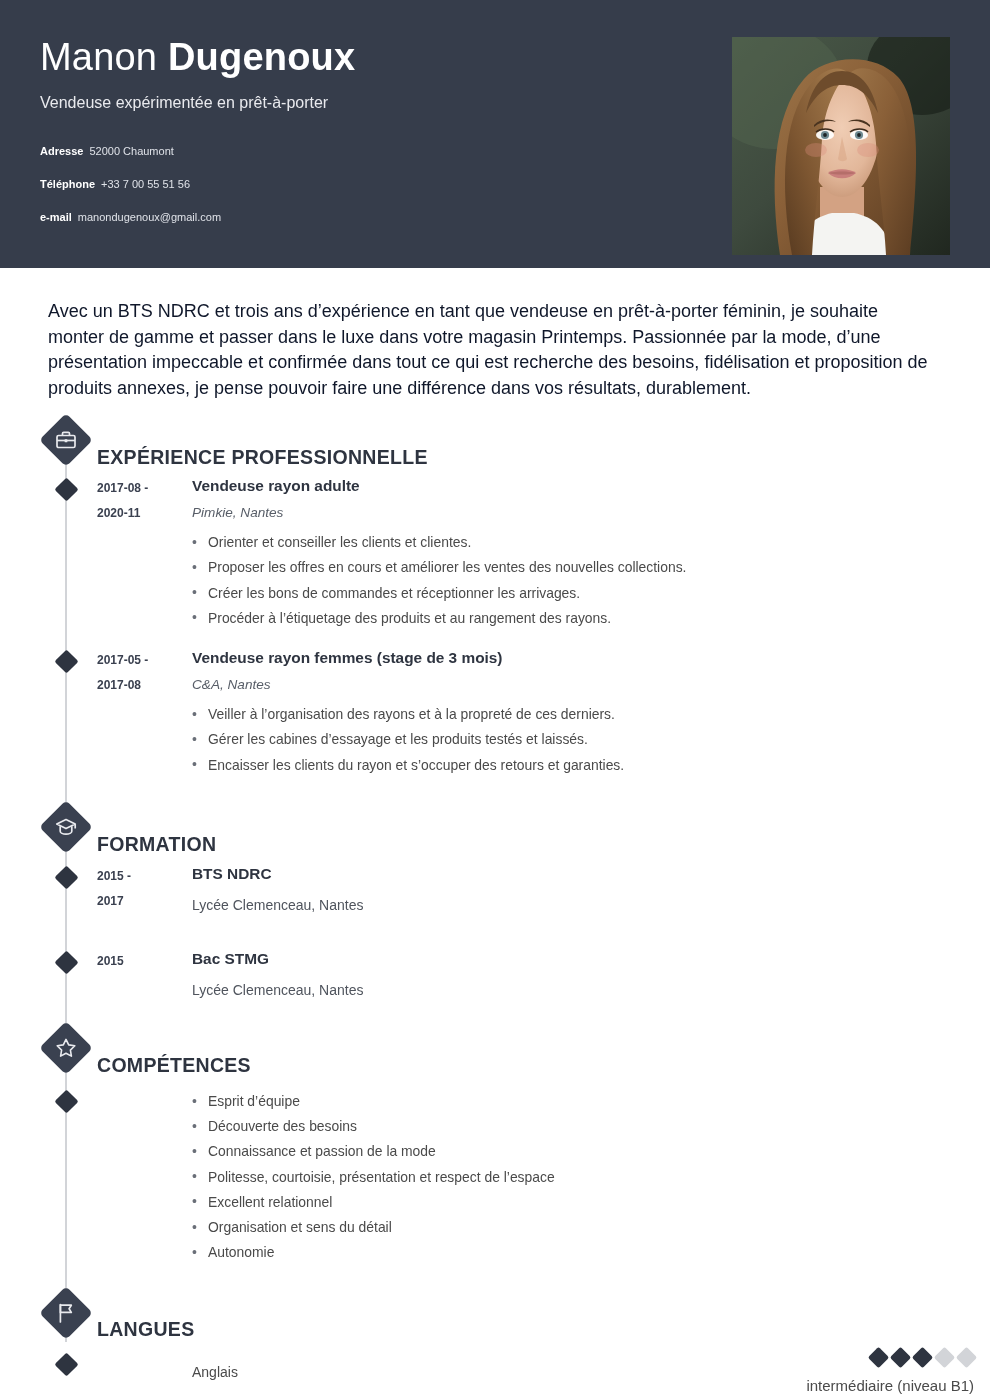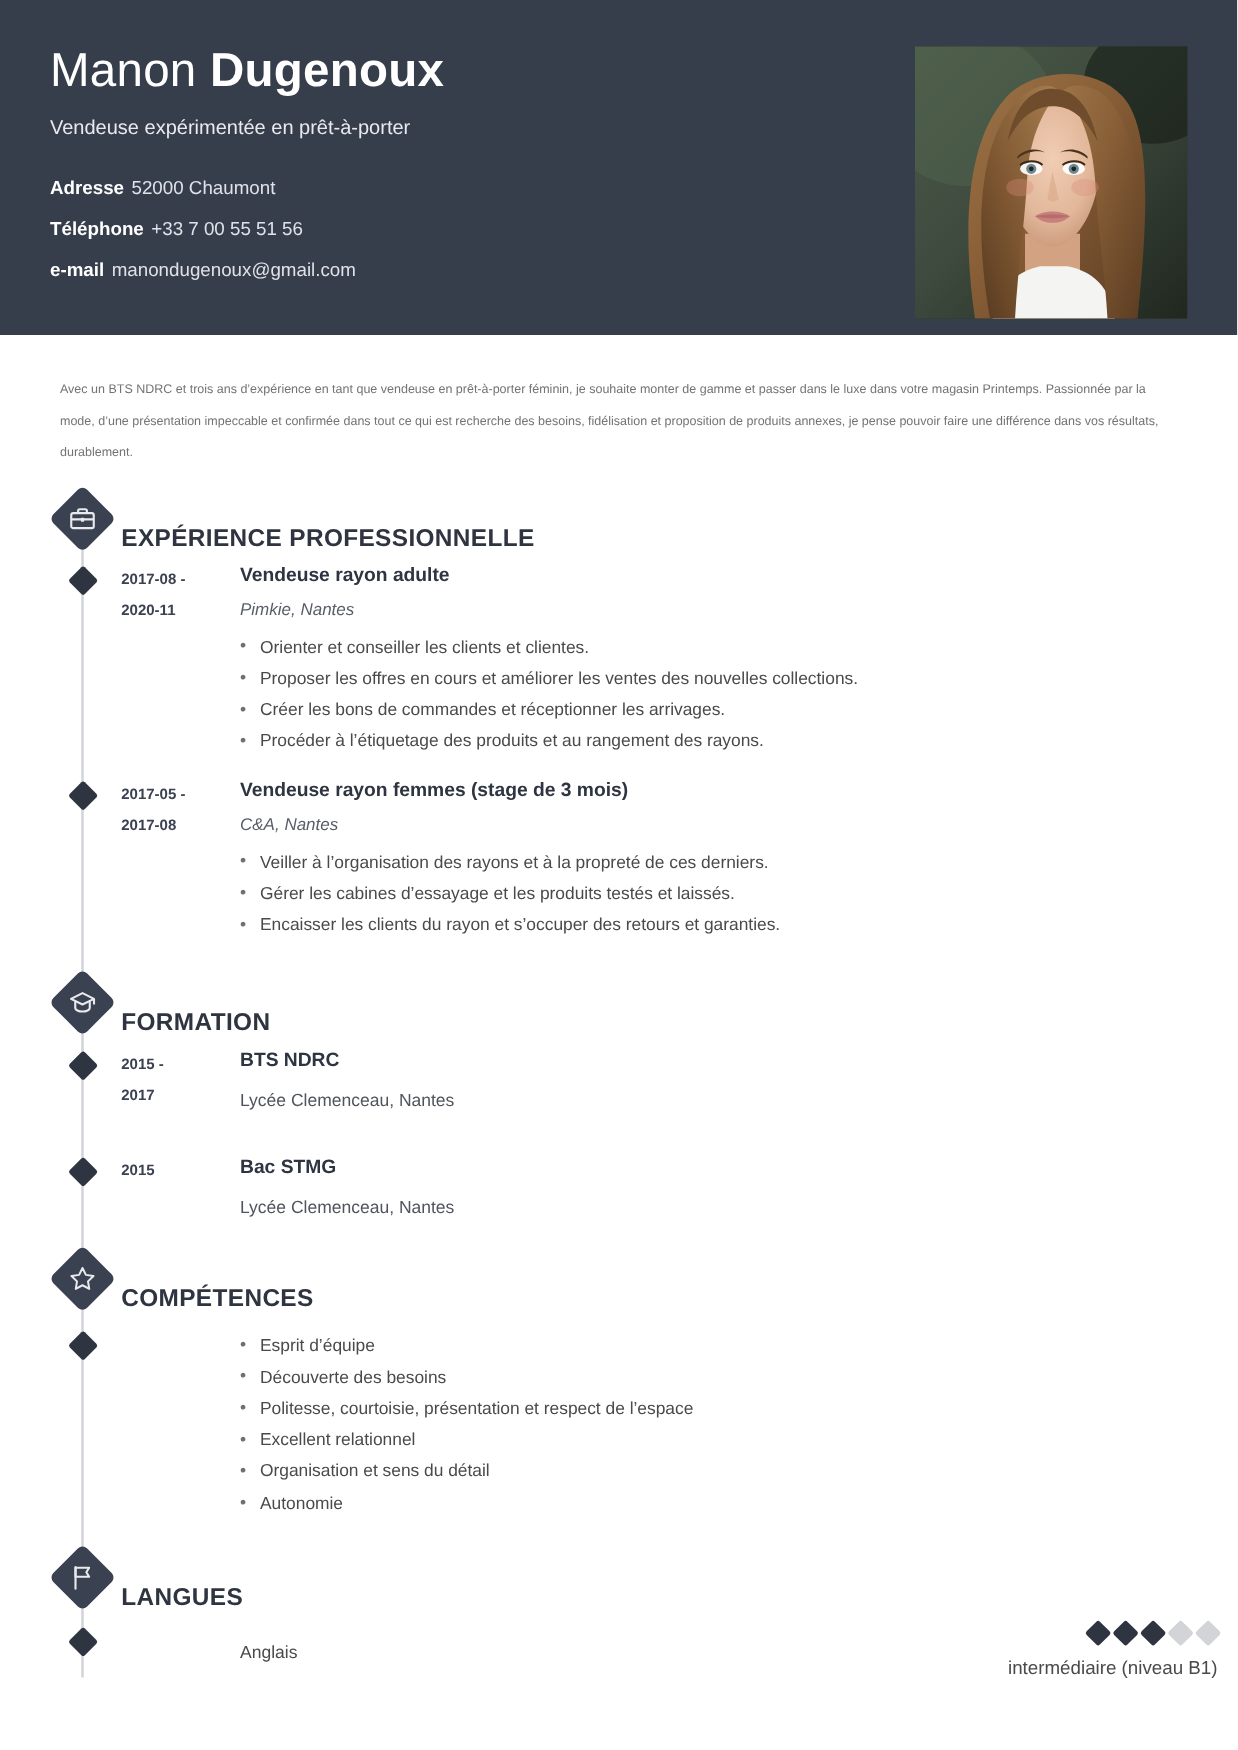--- a/index.html
+++ b/index.html
@@ -43,21 +43,21 @@
     margin-top: 9px;
     font-size: 16px;
     line-height: 27px;
     color: #e9eaee;
     font-weight: 400;
   }
 
   .contact-block { margin-top: 26px; }
 
   .contact-row {
-    font-size: 15px;
+    font-size: 11px;
     line-height: 18px;
     color: #e7e9ed;
     margin-bottom: 15px;
     white-space: nowrap;
   }
   .contact-row .c-label {
     font-weight: 700;
     color: #ffffff;
     margin-right: 6px;
   }
@@ -71,23 +71,23 @@
     width: 218px;
     height: 218px;
     overflow: hidden;
     background: #2f3a33;
   }
   .photo-frame svg { display: block; }
 
   
   .summary {
     padding: 31px 52px 0 48px;
-    font-size: 10px;
+    font-size: 18px;
     line-height: 25.5px;
-    color: #737373;
+    color: #0f172a;
     text-align: left;
   }
 
   .timeline {
     position: absolute;
     left: 65px;
     top: 420px;
     width: 2px;
     height: 922px;
     background: #d2d4d8;
@@ -456,20 +456,21 @@
       </div>
 
       <div class="entry skills-entry" style="margin-top:12px;">
         <div class="entry-marker"></div>
         <div class="entry-grid">
           <div class="entry-dates"></div>
           <div class="entry-main">
             <ul class="bullets">
               <li>Esprit d’équipe</li>
               <li>Découverte des besoins</li>
+              <li>Connaissance et passion de la mode</li>
               <li>Politesse, courtoisie, présentation et respect de l’espace</li>
               <li>Excellent relationnel</li>
               <li>Organisation et sens du détail</li>
               <li>Autonomie</li>
             </ul>
           </div>
         </div>
       </div>
     </div>
 

